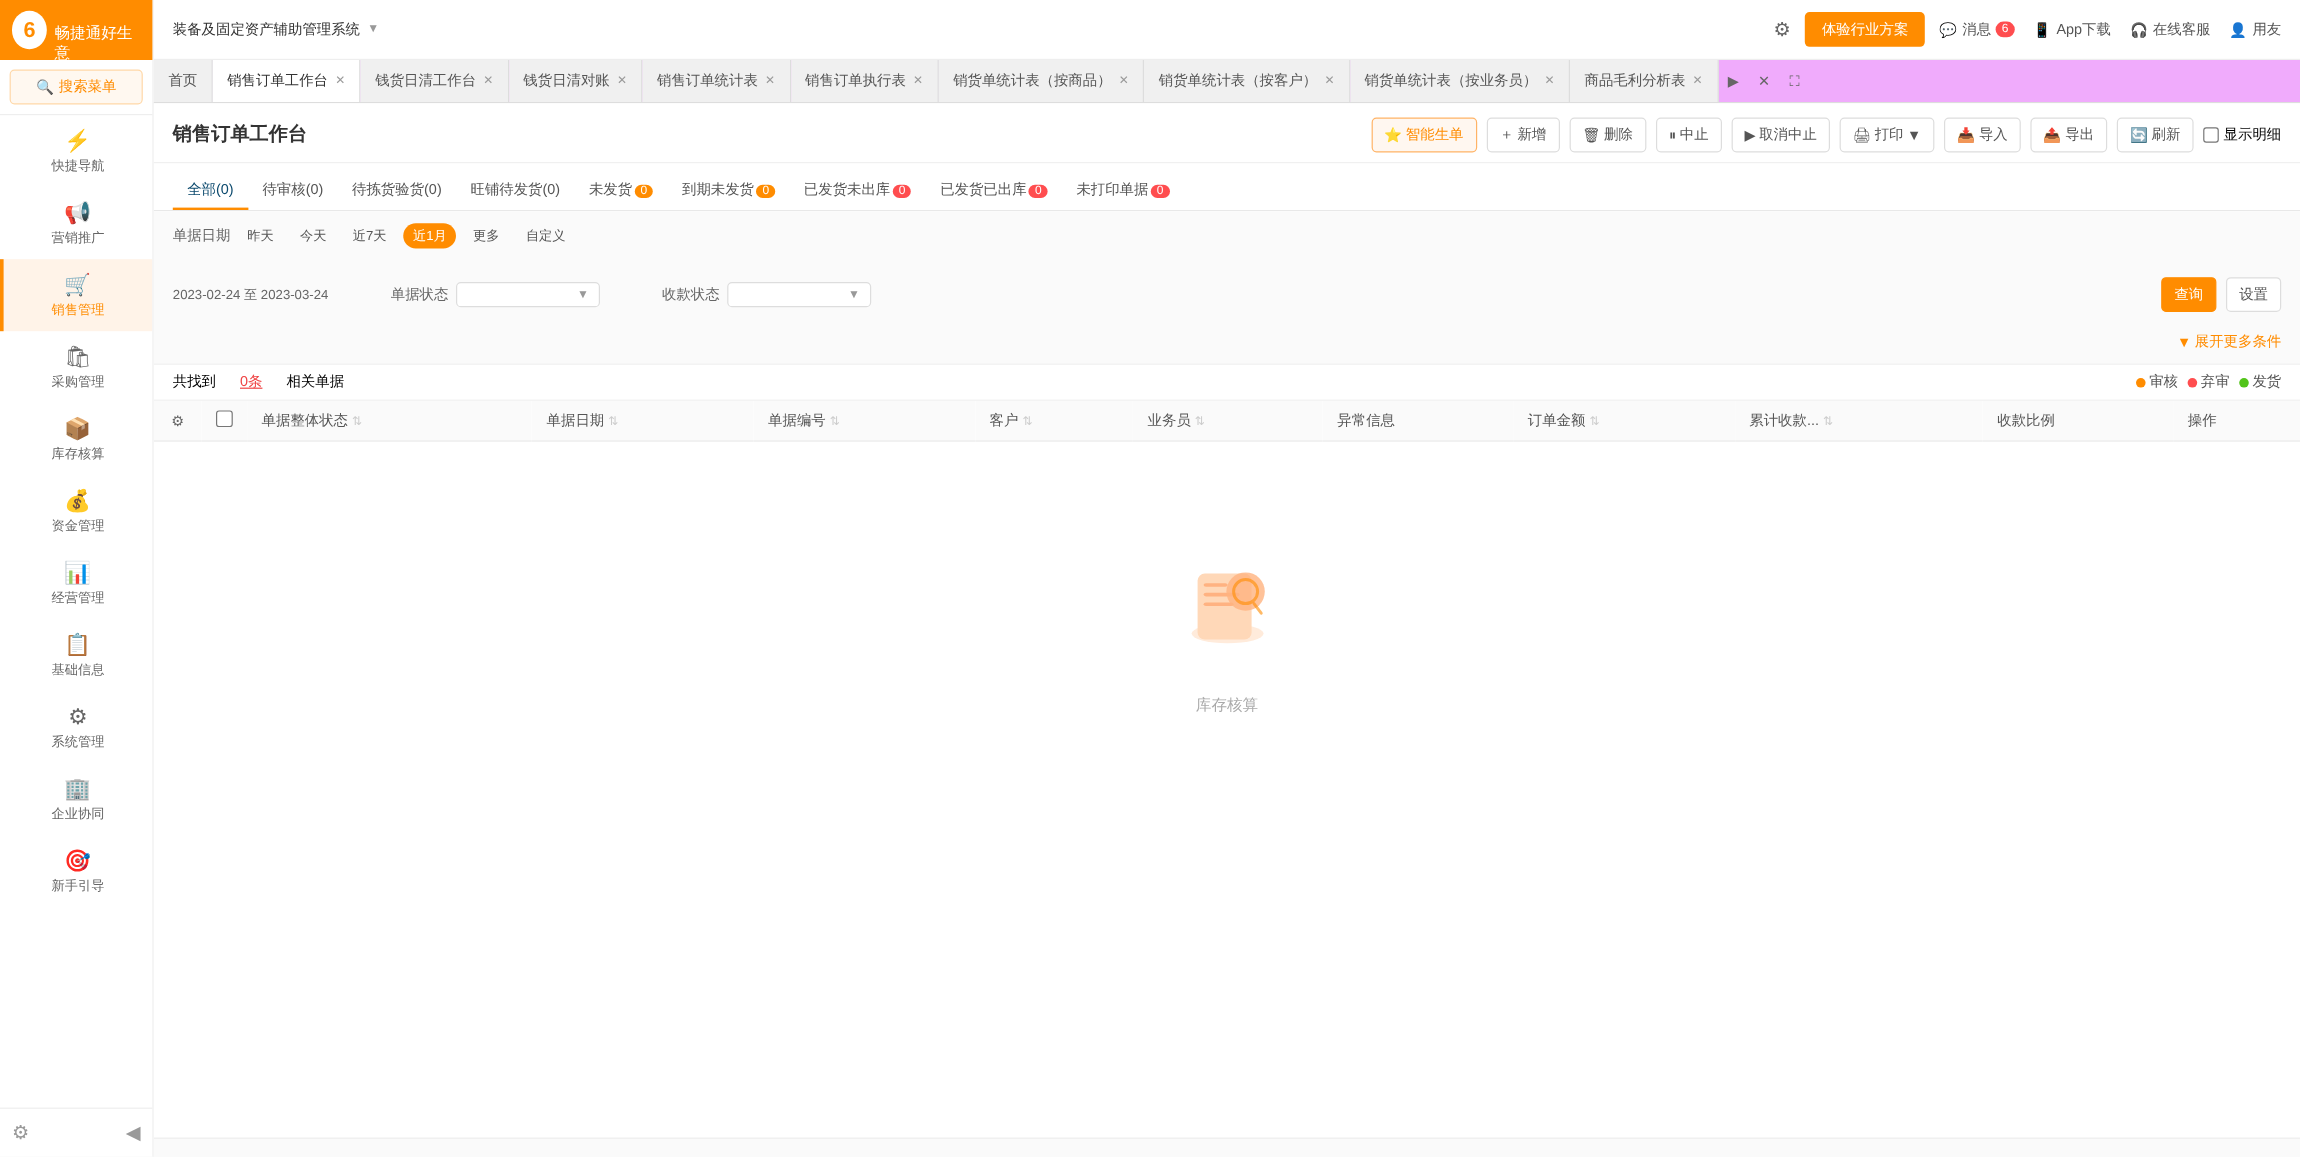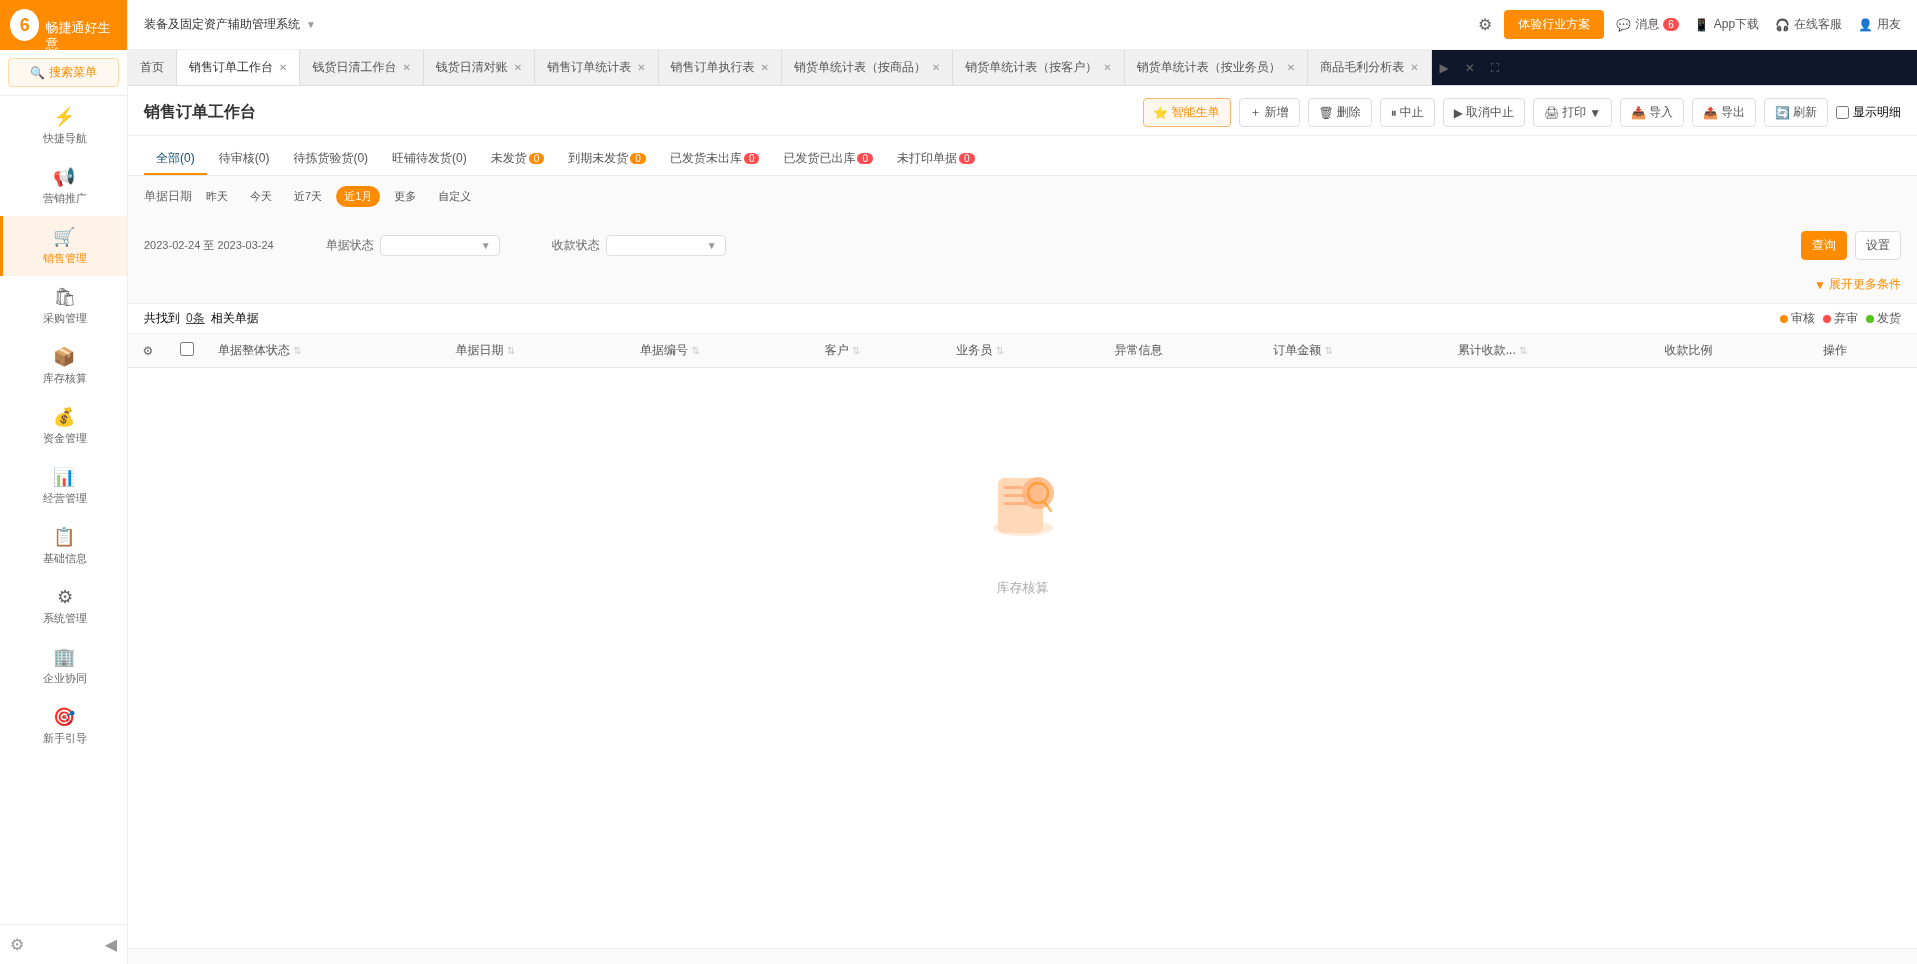--- a/index.html
+++ b/index.html
@@ -29,21 +29,21 @@
     .topbar-title { font-size: 13px; color: #333; flex: 1; display: flex; align-items: center; gap: 6px; }
     .topbar-title-text { font-weight: 500; }
     .topbar-title-arrow { color: #999; font-size: 10px; }
     .topbar-settings { color: #666; cursor: pointer; font-size: 16px; }
     .topbar-btn { background: #ff8c00; color: #fff; border: none; border-radius: 4px; padding: 6px 14px; cursor: pointer; font-size: 12px; }
     .topbar-right { display: flex; align-items: center; gap: 16px; margin-left: auto; }
     .topbar-right-item { display: flex; align-items: center; gap: 4px; cursor: pointer; color: #555; font-size: 12px; }
     .badge { background: #ff4d4f; color: #fff; border-radius: 10px; padding: 1px 5px; font-size: 10px; }
 
     
-    .tabs { height: 36px; background: #0f172a; display: flex; align-items: center; border-bottom: 1px solid #ddd; overflow-x: auto; flex-shrink: 0; }
+    .tabs { height: 36px; background: #f0abfc; display: flex; align-items: center; border-bottom: 1px solid #ddd; overflow-x: auto; flex-shrink: 0; }
     .tabs::-webkit-scrollbar { height: 0; }
     .tab { display: flex; align-items: center; gap: 4px; padding: 0 12px; height: 36px; cursor: pointer; white-space: nowrap; font-size: 12px; color: #555; border-right: 1px solid #ddd; border-bottom: 1px solid #ddd; background: #f0f0f0; flex-shrink: 0; }
     .tab.active { background: #fff; color: #333; border-bottom: 1px solid #fff; }
     .tab-close { color: #999; font-size: 10px; cursor: pointer; margin-left: 2px; }
     .tab-nav { display: flex; align-items: center; padding: 0 8px; cursor: pointer; color: #666; }
 
     
     .content { flex: 1; overflow: hidden; display: flex; flex-direction: column; background: #fff; }
     .page-header { padding: 12px 16px 8px; display: flex; align-items: center; justify-content: space-between; border-bottom: 1px solid #f0f0f0; }
     .page-title { font-size: 16px; font-weight: bold; color: #333; }
@@ -65,22 +65,22 @@
     .filter-label { color: #666; white-space: nowrap; }
     .filter-dates { display: flex; gap: 6px; }
     .filter-date-btn { padding: 3px 8px; border-radius: 3px; cursor: pointer; color: #555; font-size: 11px; }
     .filter-date-btn.active { background: #ff8c00; color: #fff; border-radius: 12px; }
     .filter-select { display: flex; align-items: center; gap: 6px; border: 1px solid #ddd; border-radius: 4px; padding: 4px 8px; background: #fff; min-width: 120px; cursor: pointer; }
     .filter-select-arrow { color: #999; font-size: 10px; }
     .filter-range { color: #666; font-size: 11px; }
     .expand-btn { display: flex; align-items: center; gap: 3px; color: #ff8c00; cursor: pointer; margin-left: auto; }
 
     
-    .stats-row { padding: 6px 16px; display: flex; align-items: flex-start; gap: 6px; border-bottom: 1px solid #f0f0f0; }
-    .stats-link { color: #404040; text-decoration: underline; cursor: pointer; }
+    .stats-row { padding: 6px 16px; display: flex; align-items: flex-start; gap: 20px; border-bottom: 1px solid #f0f0f0; }
+    .stats-link { color: #ef4444; text-decoration: underline; cursor: pointer; }
     .stats-actions { margin-left: auto; display: flex; gap: 8px; }
     .stats-action { display: flex; align-items: center; gap: 3px; color: #555; cursor: pointer; font-size: 12px; }
     .dot { width: 8px; height: 8px; border-radius: 50%; display: inline-block; }
     .dot-orange { background: #ff8c00; }
     .dot-red { background: #ff4d4f; }
     .dot-green { background: #52c41a; }
 
     
     .table-container { flex: 1; overflow: auto; }
     table { width: 100%; border-collapse: collapse; }

